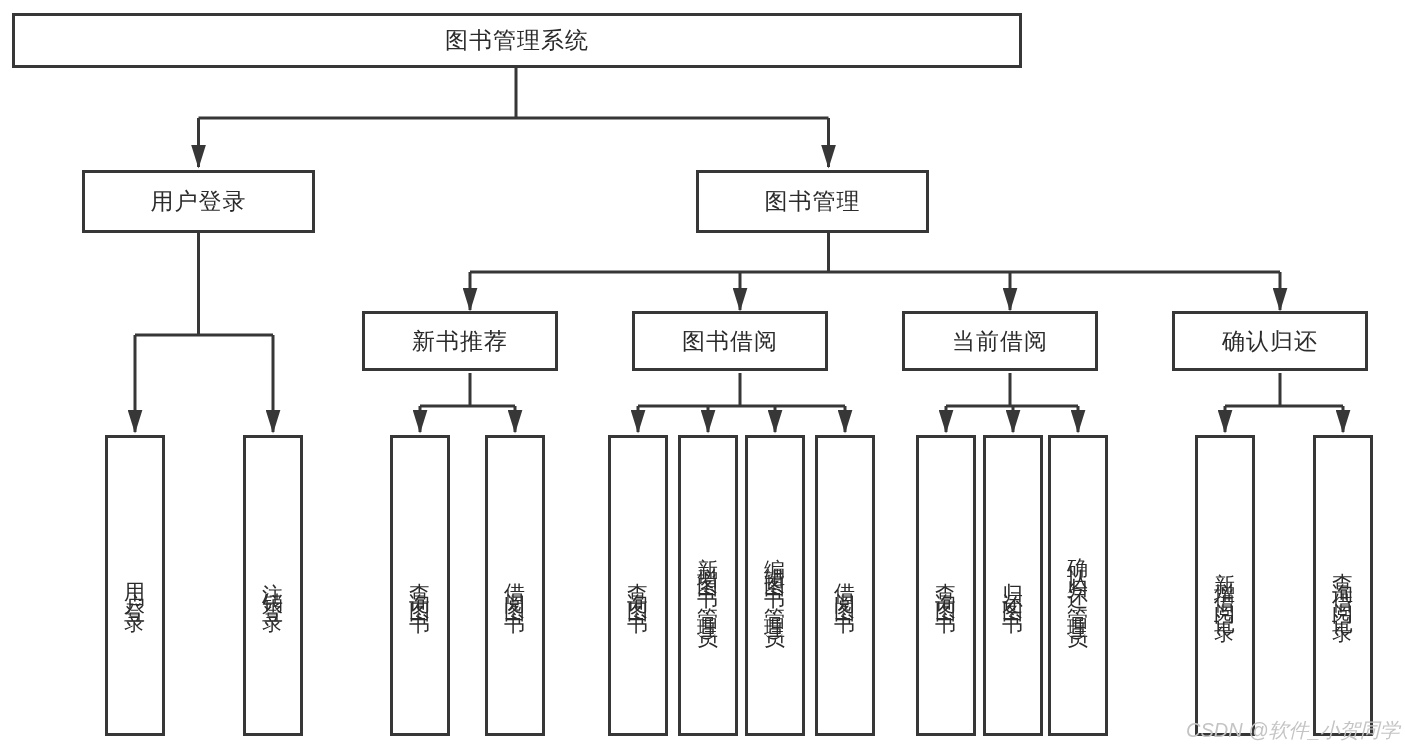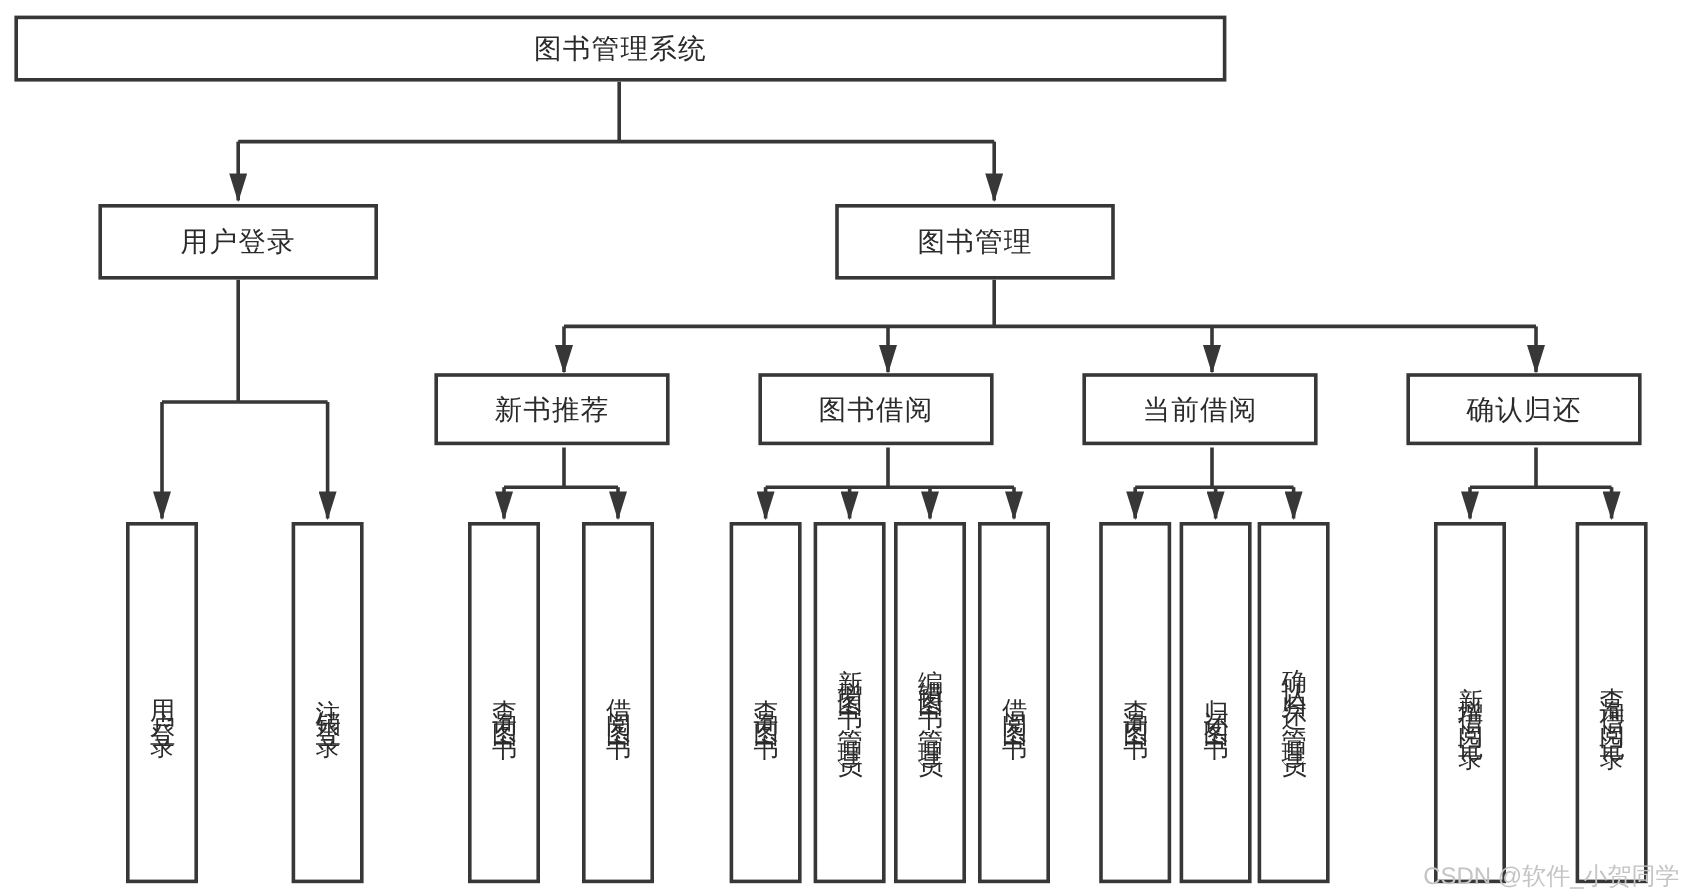--- a/index.html
+++ b/index.html
@@ -48,20 +48,21 @@
     line-height: 1;
     white-space: nowrap;
   }
   .watermark {
     position: absolute;
     left: 1186px; top: 717px;
     font-size: 20px;
     color: var(--watermark);
     white-space: nowrap;
     z-index: 2;
+    font-style: italic;
   }
 </style>
 </head>
 <body>
 
 <div class="canvas">
 
   <svg class="connectors" viewBox="0 0 1405 747" xmlns="http://www.w3.org/2000/svg" aria-hidden="true">
     <defs>
       <marker id="arrowhead" viewBox="0 0 8 5" markerWidth="8" markerHeight="5" refX="7.5" refY="2.5" orient="auto">

